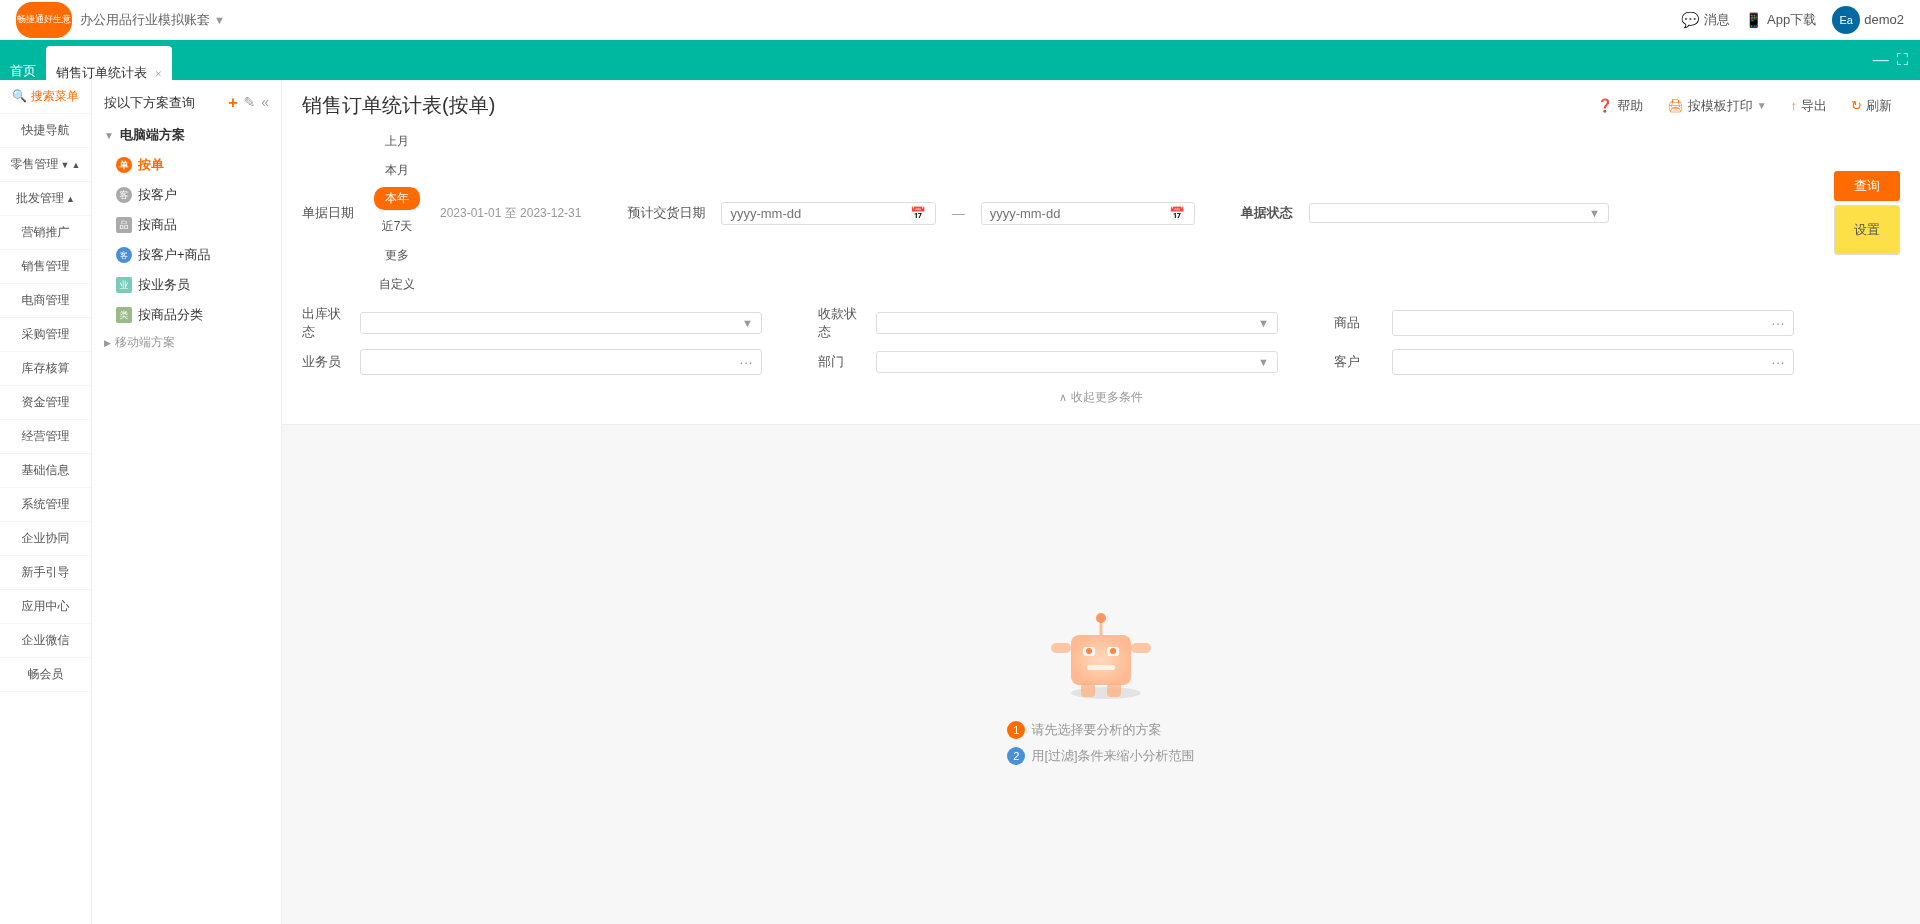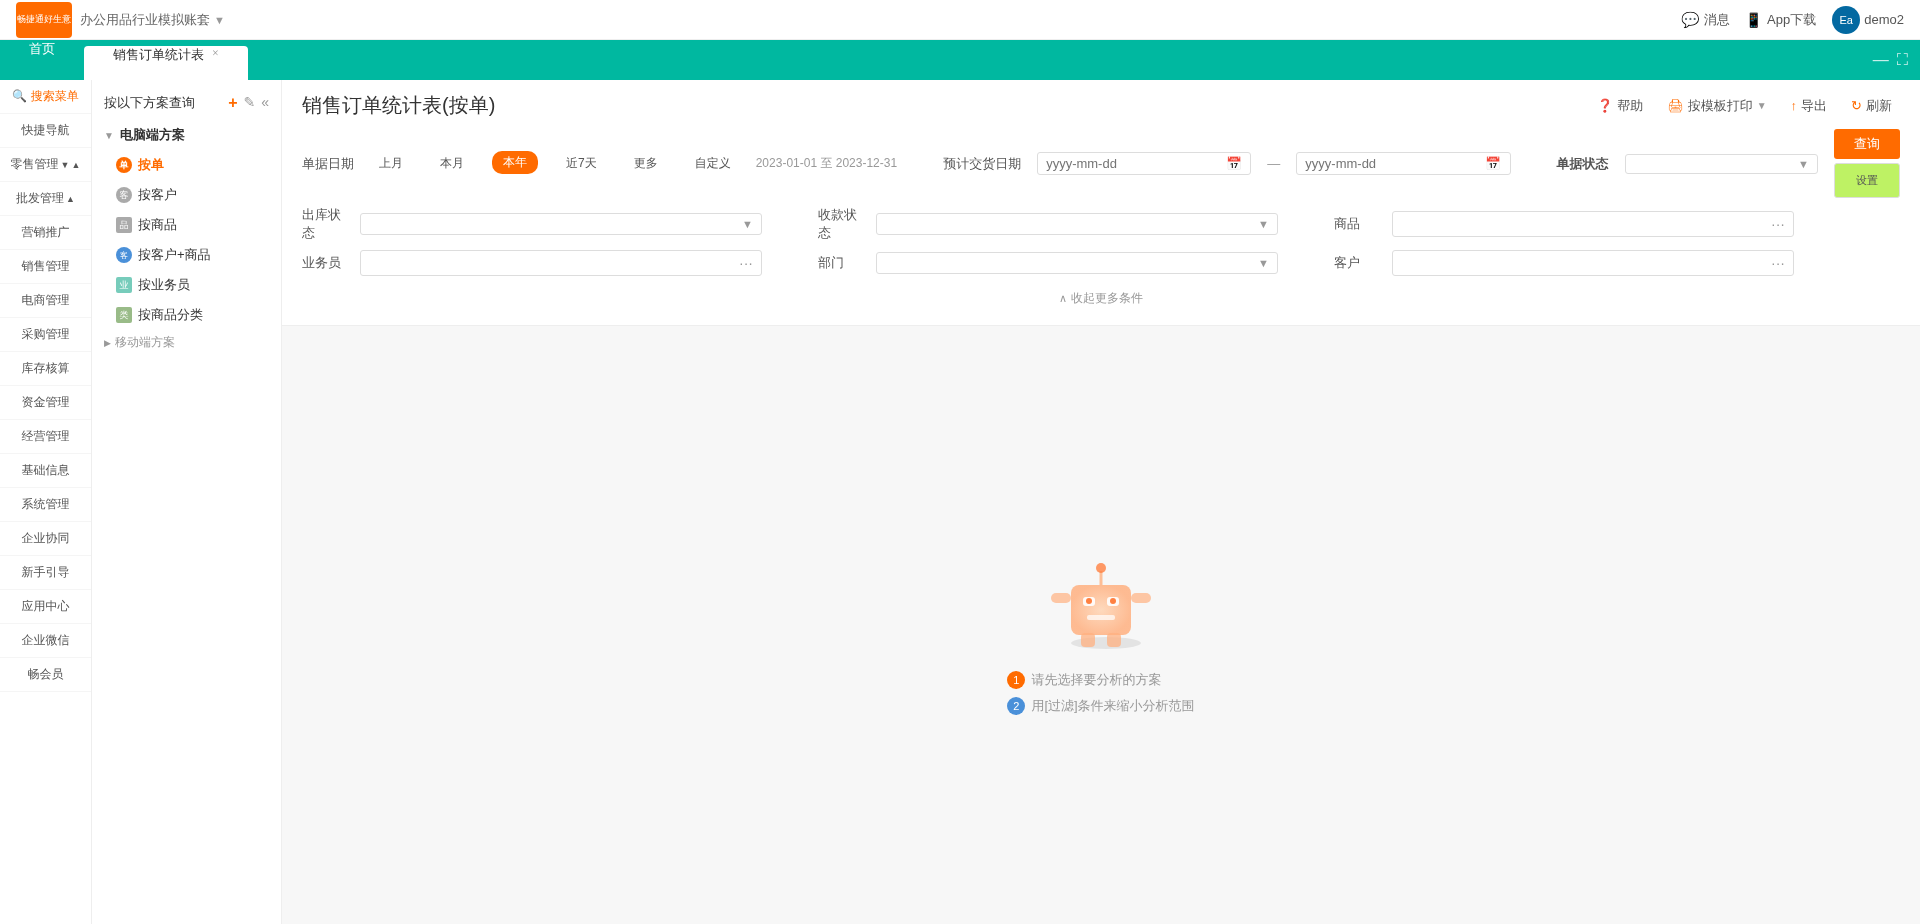--- a/index.html
+++ b/index.html
@@ -1,29 +1,29 @@
 <!DOCTYPE html>
 <html><head>
   <meta charset="utf-8">
   <style>
     * { margin: 0; padding: 0; box-sizing: border-box; }
     body { font-family: 'Microsoft YaHei', Arial, sans-serif; font-size: 13px; background: #f5f5f5; width: 1920px; height: 924px; overflow: hidden; display: flex; flex-direction: column; }
 
     
     .top-bar { height: 40px; background: #fff; display: flex; align-items: center; justify-content: space-between; padding: 0 16px; border-bottom: 1px solid #eee; flex-shrink: 0; }
     .top-bar-left { display: flex; align-items: center; gap: 8px; }
-    .logo-box { width: 56px; height: 36px; background: #ff6b00; border-radius: 4px; display: flex; align-items: center; justify-content: center; color: #fff; font-size: 10px; text-align: left; line-height: 1.2; }
+    .logo-box { width: 56px; height: 36px; background: #ff6b00; border-radius: 16px; display: flex; align-items: center; justify-content: center; color: #fff; font-size: 10px; text-align: left; line-height: 1.2; }
     .breadcrumb-area { display: flex; align-items: center; gap: 4px; color: #666; font-size: 13px; }
     .top-bar-right { display: flex; align-items: center; gap: 16px; color: #555; font-size: 13px; }
     .top-right-item { display: flex; align-items: center; gap: 4px; cursor: pointer; }
     .avatar { width: 28px; height: 28px; border-radius: 50%; background: #0369a1; display: flex; align-items: center; justify-content: center; color: #fff; font-size: 11px; }
 
     
     .tab-bar { height: 40px; background: #00b8a0; display: flex; align-items: center; padding: 0 0 0 0; flex-shrink: 0; }
-    .tab-item { height: 40px; padding: 0 29px; display: flex; align-items: flex-start; gap: 4px; color: rgba(255,255,255,0.85); cursor: pointer; font-size: 13px; font-family: Liberation Serif, serif; }
+    .tab-item { height: 40px; padding: 0 10px; display: flex; align-items: flex-end; gap: 4px; color: rgba(255,255,255,0.85); cursor: pointer; font-size: 13px; font-family: Liberation Serif, serif; }
     .tab-item.active { background: #fff; color: #333; border-radius: 4px 4px 0 0; margin-top: 8px; height: 36px; }
     .tab-close { color: #999; font-size: 12px; margin-left: 4px; cursor: pointer; }
     .tab-home { color: #fff; font-size: 13px; }
     .tab-bar-right { margin-left: auto; display: flex; align-items: center; gap: 8px; padding-right: 12px; }
     .tab-btn { color: rgba(255,255,255,0.8); font-size: 16px; cursor: pointer; }
 
     
     .main-layout { display: flex; flex: 1; overflow: hidden; }
 
     
@@ -60,37 +60,37 @@
 
     
     .filter-area { background: #fff; padding: 12px 20px; border-bottom: 1px solid #eee; }
     .filter-title-bar { display: flex; align-items: center; justify-content: space-between; margin-bottom: 10px; }
     .page-title { font-size: 20px; color: #333; font-weight: normal; }
     .filter-toolbar { display: flex; gap: 8px; }
     .filter-btn { display: flex; align-items: center; gap: 4px; color: #555; font-size: 13px; cursor: pointer; padding: 3px 8px; border-radius: 3px; }
 
     .filter-row { display: flex; align-items: center; gap: 16px; margin-bottom: 8px; flex-wrap: wrap; }
     .filter-label { color: #555; font-size: 13px; flex-shrink: 0; }
-    .date-filter { display: flex; align-items: flex-start; gap: 19px; }
+    .date-filter { display: flex; align-items: center; gap: 4px; flex-direction: column; }
     .date-btn { padding: 3px 8px; font-size: 12px; color: #555; cursor: pointer; border: 1px solid transparent; border-radius: 3px; }
     .date-btn.active { background: #ff6b00; color: #fff; border-radius: 10px; padding: 2px 10px; }
     .date-range-text { font-size: 12px; color: #999; }
     .filter-input-group { display: flex; align-items: center; gap: 4px; border: 1px solid #ddd; border-radius: 3px; padding: 3px 8px; background: #fff; min-width: 180px; }
     .filter-input { border: none; outline: none; font-size: 13px; color: #999; background: transparent; min-width: 100px; }
     .filter-select { display: flex; align-items: center; justify-content: space-between; border: 1px solid #ddd; border-radius: 3px; padding: 3px 8px; background: #fff; min-width: 160px; cursor: pointer; }
     .filter-select .arrow { color: #999; font-size: 11px; }
     .filter-select-label { font-size: 13px; color: #333; }
     .filter-field { display: flex; align-items: center; gap: 8px; flex: 1; }
     .field-label { color: #555; font-size: 13px; flex-shrink: 0; width: 50px; }
     .field-input { flex: 1; border: 1px solid #ddd; border-radius: 3px; padding: 4px 8px; font-size: 13px; color: #999; background: #fff; display: flex; align-items: center; justify-content: space-between; cursor: pointer; }
     .field-input .dots { color: #999; font-size: 14px; }
     .field-input .arrow { color: #999; font-size: 11px; }
     .action-btns { display: flex; flex-direction: column; gap: 4px; margin-left: auto; }
     .btn-query { background: #ff6b00; color: #fff; border: none; border-radius: 3px; padding: 6px 20px; font-size: 13px; cursor: pointer; }
-    .btn-settings { background: #bef264; color: #555; border: 1px solid #ddd; border-radius: 3px; padding: 9px 18px; font-size: 11px; cursor: pointer; }
+    .btn-settings { background: #fde047; color: #555; border: 1px solid #ddd; border-radius: 3px; padding: 15px 18px; font-size: 13px; cursor: pointer; }
 
     .collapse-bar { text-align: center; padding: 6px; color: #999; font-size: 12px; cursor: pointer; display: flex; align-items: center; justify-content: center; gap: 4px; }
 
     
     .empty-state { flex: 1; display: flex; flex-direction: column; align-items: center; justify-content: center; gap: 16px; }
     .empty-tips { display: flex; flex-direction: column; gap: 8px; }
     .empty-tip { display: flex; align-items: center; gap: 6px; color: #999; font-size: 13px; }
     .tip-num { width: 18px; height: 18px; border-radius: 50%; background: #ff6b00; color: #fff; font-size: 11px; display: flex; align-items: center; justify-content: center; flex-shrink: 0; }
     .tip-num.blue { background: #4a90d9; }
   </style>

